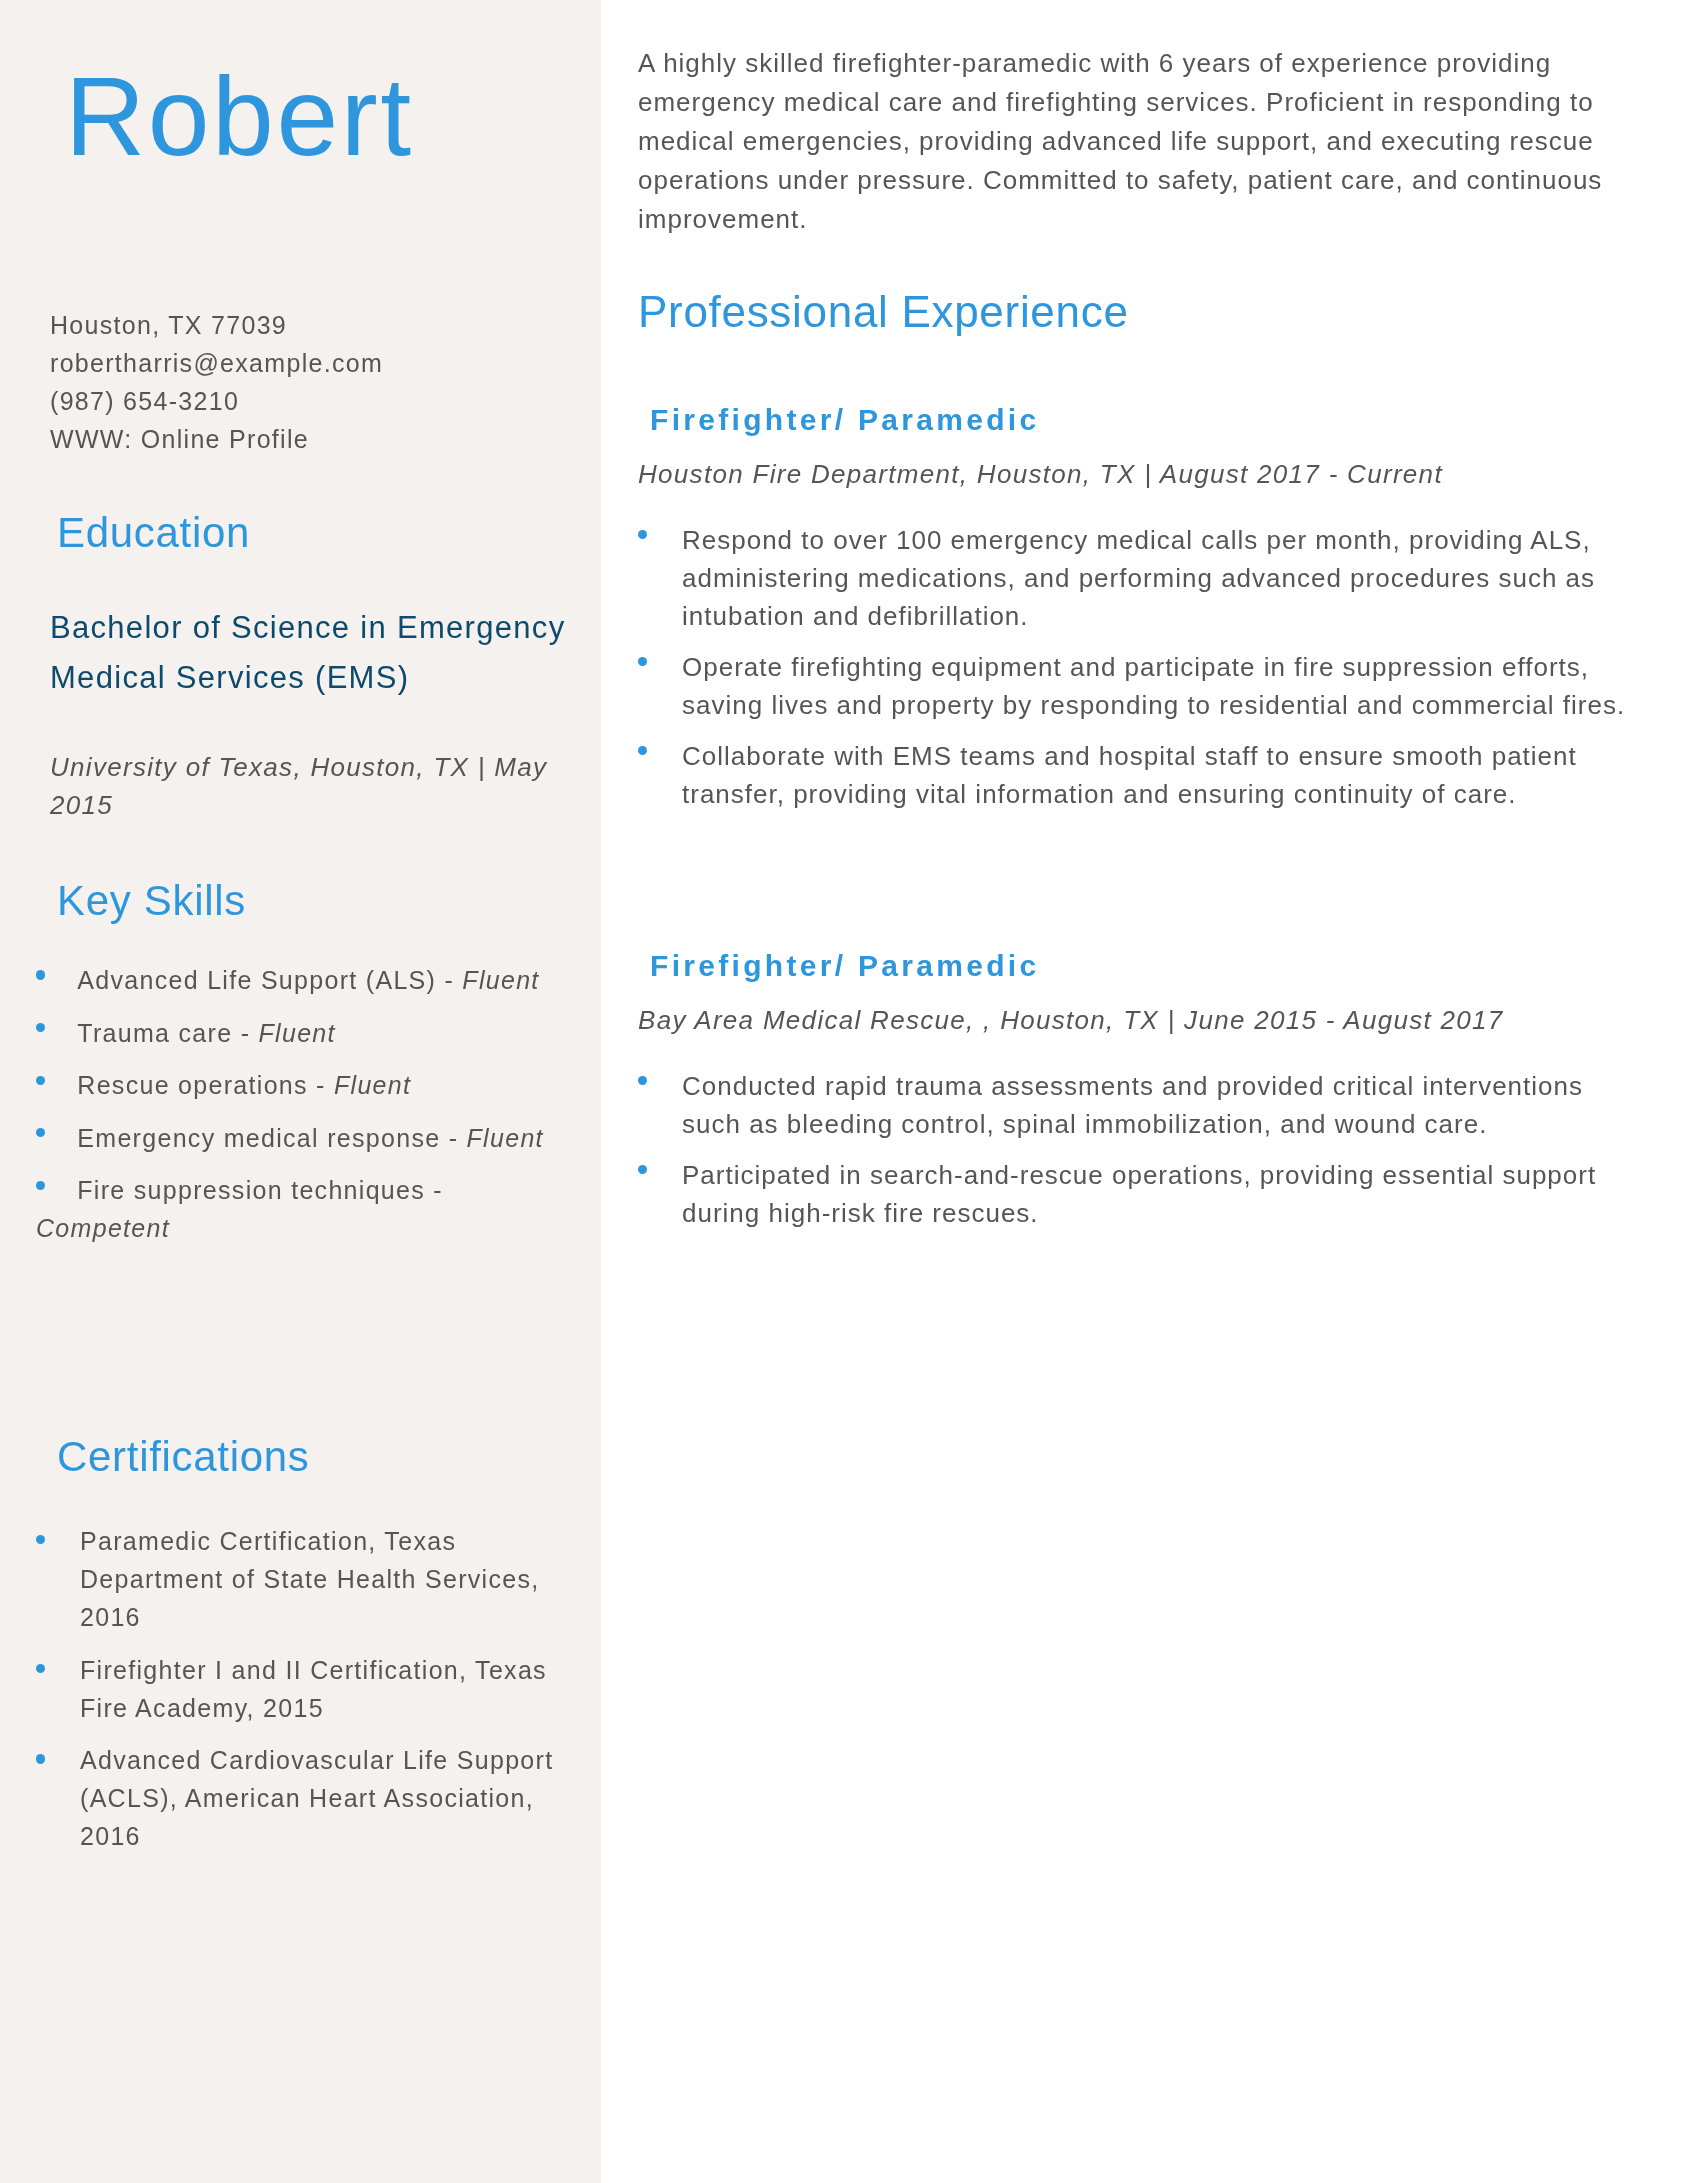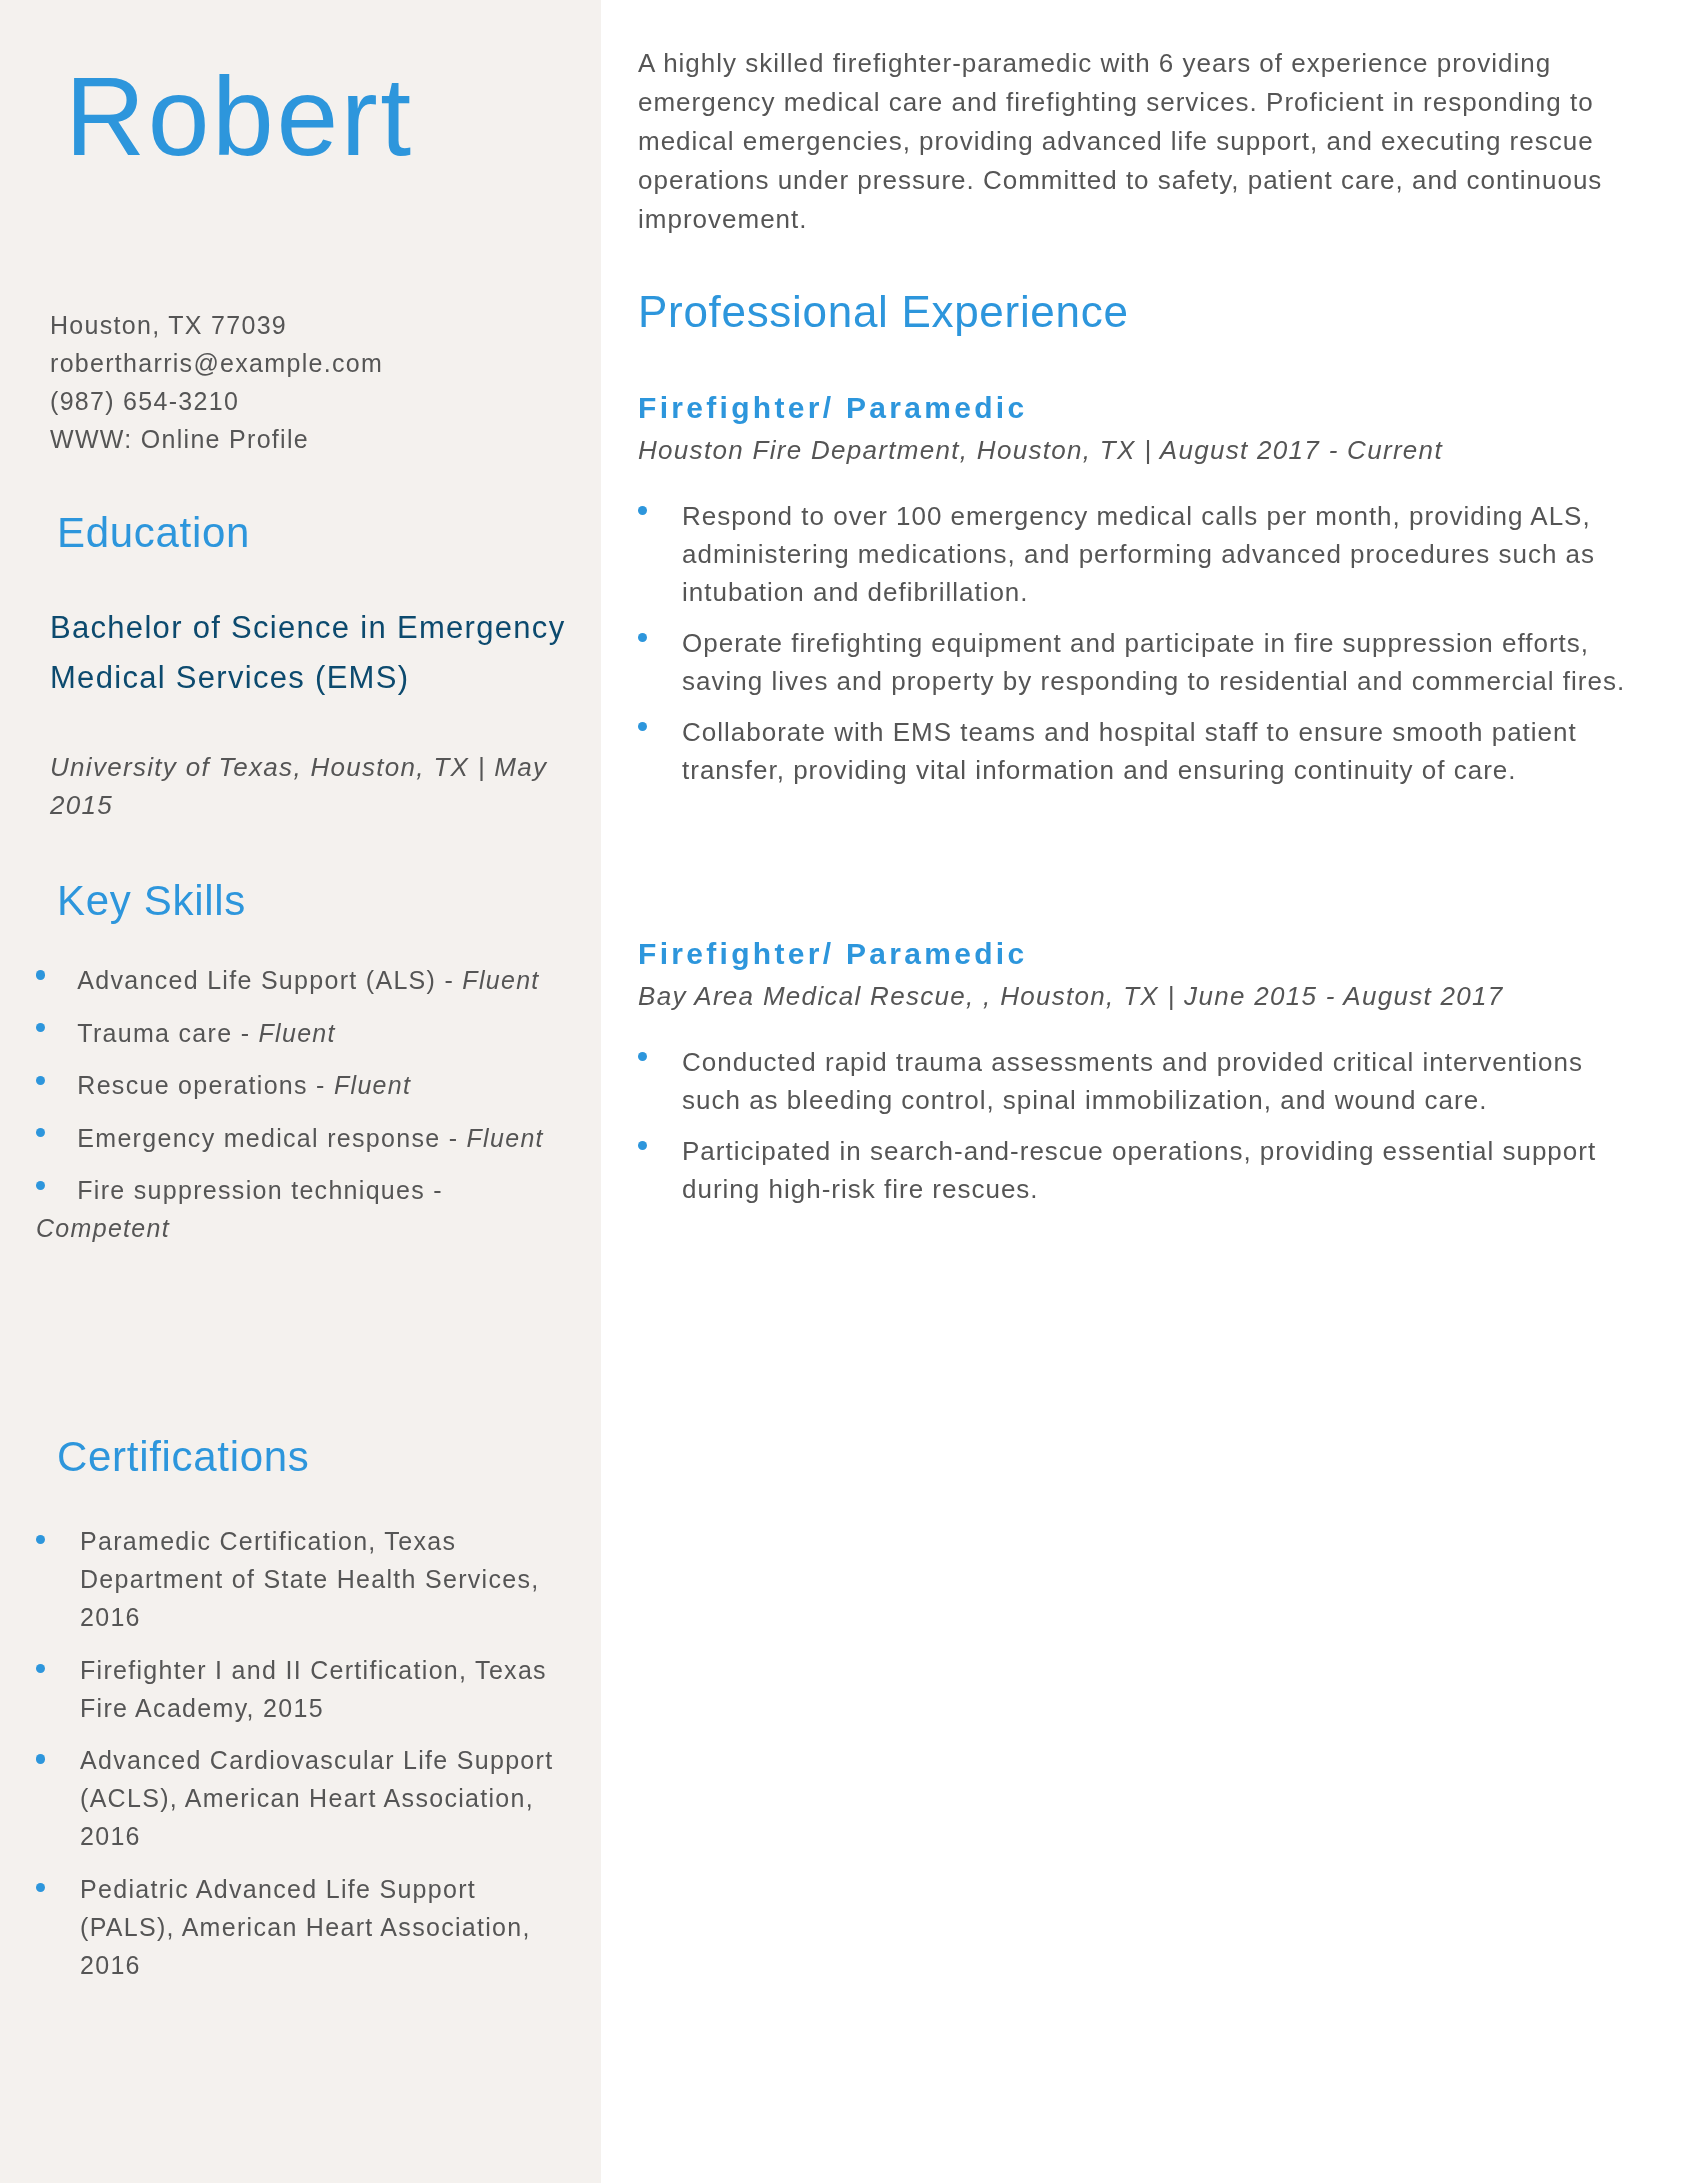--- a/index.html
+++ b/index.html
@@ -58,21 +58,21 @@
     position: absolute; left: 638px; top: 44px; width: 1006px;
     font-size: 26px; line-height: 39px; letter-spacing: 1px; color: #555;
   }
   .main-heading {
     position: absolute; left: 638px; top: 287px; margin: 0;
     font-size: 44px; font-weight: normal; color: #2d96dc; letter-spacing: 0.7px;
   }
   .job { position: absolute; left: 638px; width: 1006px; }
   .job-title {
     font-size: 30px; font-weight: bold; color: #2d96dc; letter-spacing: 3.3px;
-    line-height: 44px; margin: 0;
+    line-height: 44px; margin: 12px;
   }
   .job-sub {
     font-size: 26px; font-style: italic; color: #555; letter-spacing: 1.3px;
     line-height: 40px; margin: 0 0 26.5px 0;
   }
   .job ul { margin: 0; padding: 0; list-style: none; }
   .job li {
     position: relative; padding-left: 44px;
     font-size: 26px; line-height: 38px; letter-spacing: 1px; color: #555;
     margin-bottom: 13.2px;
@@ -109,21 +109,20 @@
     <li><span class="bullet"></span><span>Rescue operations</span><span> - </span><span class="level">Fluent</span></li>
     <li><span class="bullet"></span><span>Emergency medical response</span><span> - </span><span class="level">Fluent</span></li>
     <li><span class="bullet"></span><span>Fire suppression techniques</span><span> - </span><span class="level">Competent</span></li>
   </ul>
 
   <h2 class="side-heading" style="top:1425px;">Certifications</h2>
   <ul class="side-list certs" style="top:1522px;">
     <li><span class="bullet"></span><span>Paramedic Certification, Texas Department of State Health Services, 2016</span></li>
     <li><span class="bullet"></span><span>Firefighter I and II Certification, Texas Fire Academy, 2015</span></li>
     <li><span class="bullet"></span><span>Advanced Cardiovascular Life Support (ACLS), American Heart Association, 2016</span></li>
-    <li><span class="bullet"></span><span>Pediatric Advanced Life Support (PALS), American Heart Association, 2016</span></li>
   </ul>
 </div>
 
 <div class="main"></div>
 
 <p class="summary" style="margin:0;">A highly skilled firefighter-paramedic with 6 years of experience providing emergency medical care and firefighting services. Proficient in responding to medical emergencies, providing advanced life support, and executing rescue operations under pressure. Committed to safety, patient care, and continuous improvement.</p>
 
 <h2 class="main-heading">Professional Experience</h2>
 
 <div class="job" style="top:386px;">

